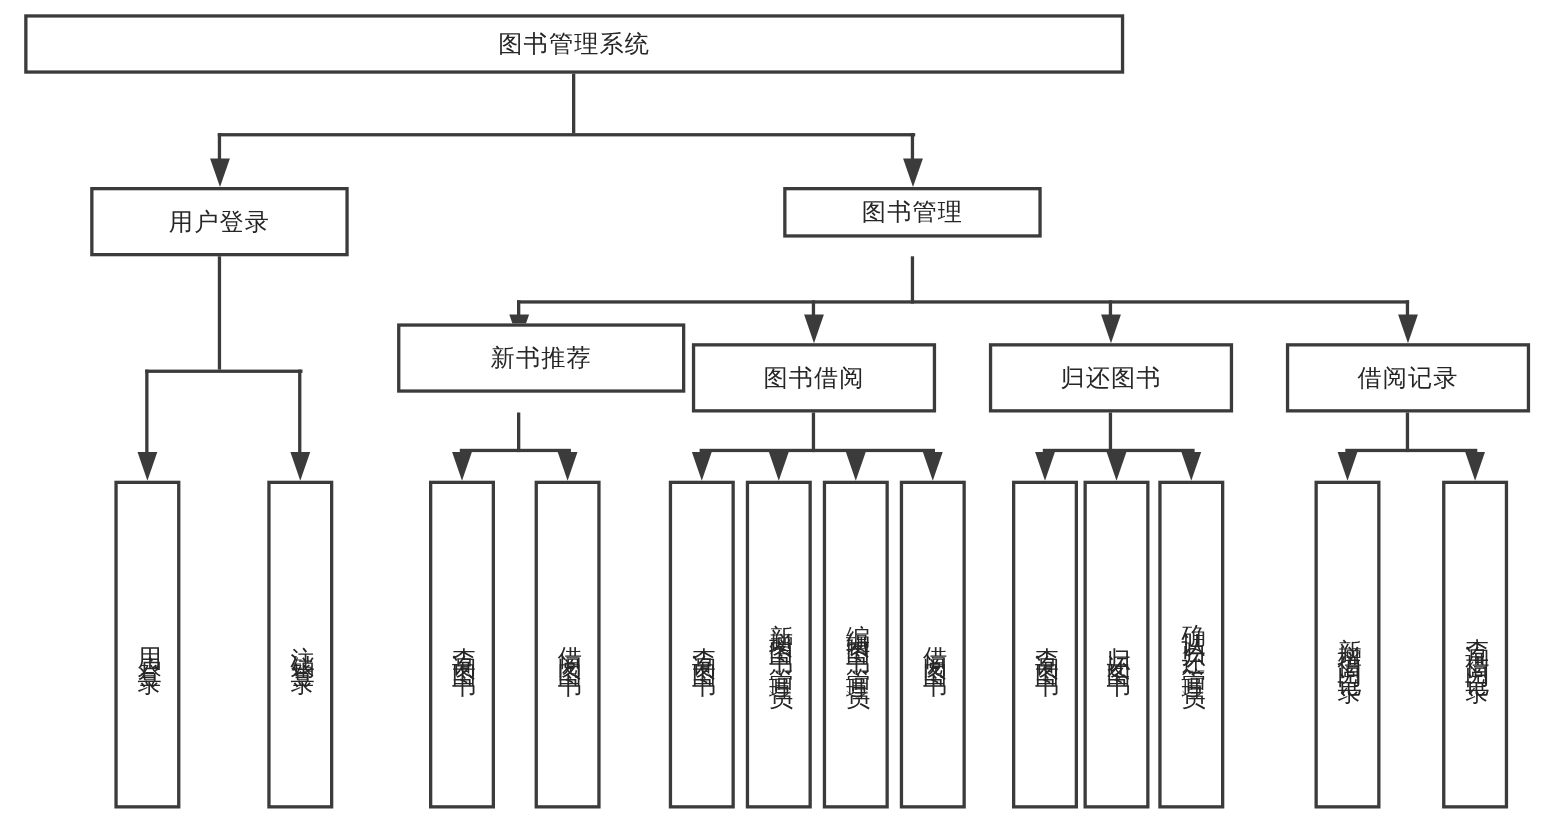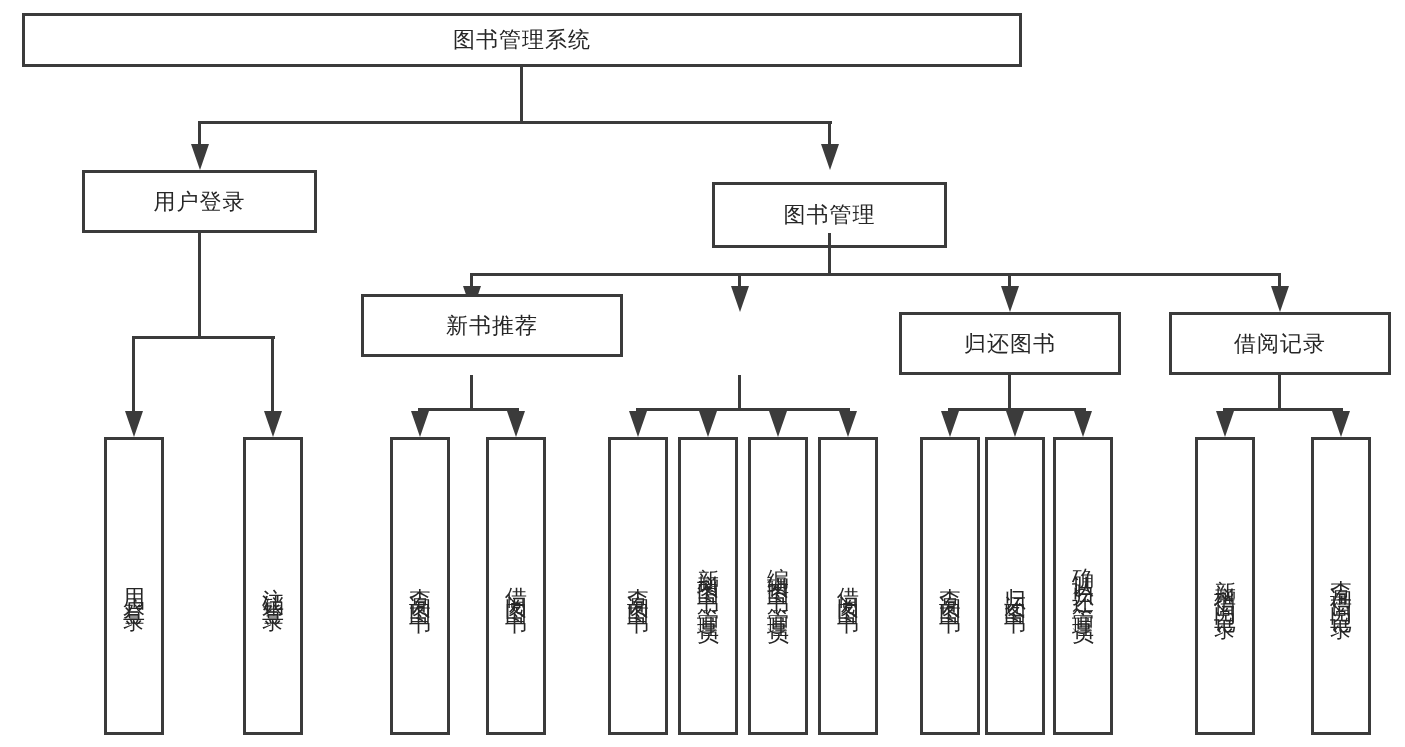--- a/index.html
+++ b/index.html
@@ -19,20 +19,21 @@
   }
   .box {
     position: absolute;
     box-sizing: border-box;
     border: 3px solid var(--line);
     background: #ffffff;
     display: flex;
     align-items: center;
     justify-content: center;
     color: var(--text);
+    font-family: Liberation Mono, monospace;
   }
   .box .hlabel {
     font-size: 22px;
     letter-spacing: 1px;
     white-space: nowrap;
   }
   .leaf {
     top: 437px;
     width: 60px;
     height: 298px;
@@ -84,21 +85,21 @@
   <div class="vline" style="left:520px;top:67px;height:54px"></div>
   <div class="hline" style="left:198px;top:121px;width:634px"></div>
   <div class="vline" style="left:198px;top:121px;height:25px"></div>
   <div class="vline" style="left:828px;top:121px;height:25px"></div>
   <div class="arrow" style="left:191px;top:144px"></div>
   <div class="arrow" style="left:821px;top:144px"></div>
 
   <div class="box" style="left:82px;top:170px;width:235px;height:63px">
     <span class="hlabel">用户登录</span>
   </div>
-  <div class="box" style="left:712px;top:182px;width:235px;height:66px">
+  <div class="box" style="left:712px;top:170px;width:235px;height:46px">
     <span class="hlabel">图书管理</span>
   </div>
 
   <div class="vline" style="left:198px;top:233px;height:103px"></div>
   <div class="hline" style="left:132px;top:336px;width:143px"></div>
   <div class="vline" style="left:132px;top:336px;height:75px"></div>
   <div class="vline" style="left:271px;top:336px;height:75px"></div>
   <div class="arrow" style="left:125px;top:411px"></div>
   <div class="arrow" style="left:264px;top:411px"></div>
 
@@ -109,20 +110,23 @@
   <div class="vline" style="left:1008px;top:273px;height:15px"></div>
   <div class="vline" style="left:1278px;top:273px;height:15px"></div>
   <div class="arrow" style="left:463px;top:286px"></div>
   <div class="arrow" style="left:731px;top:286px"></div>
   <div class="arrow" style="left:1001px;top:286px"></div>
   <div class="arrow" style="left:1271px;top:286px"></div>
 
   <div class="box" style="left:361px;top:294px;width:262px;height:63px">
     <span class="hlabel">新书推荐</span>
   </div>
+  <div class="box" style="left:629px;top:312px;width:222px;height:63px">
+    <span class="hlabel">图书借阅</span>
+  </div>
   <div class="box" style="left:899px;top:312px;width:222px;height:63px">
     <span class="hlabel">归还图书</span>
   </div>
   <div class="box" style="left:1169px;top:312px;width:222px;height:63px">
     <span class="hlabel">借阅记录</span>
   </div>
 
   <div class="vline" style="left:470px;top:375px;height:36px"></div>
   <div class="hline" style="left:418px;top:408px;width:101px"></div>
   <div class="arrow" style="left:411px;top:411px"></div>

